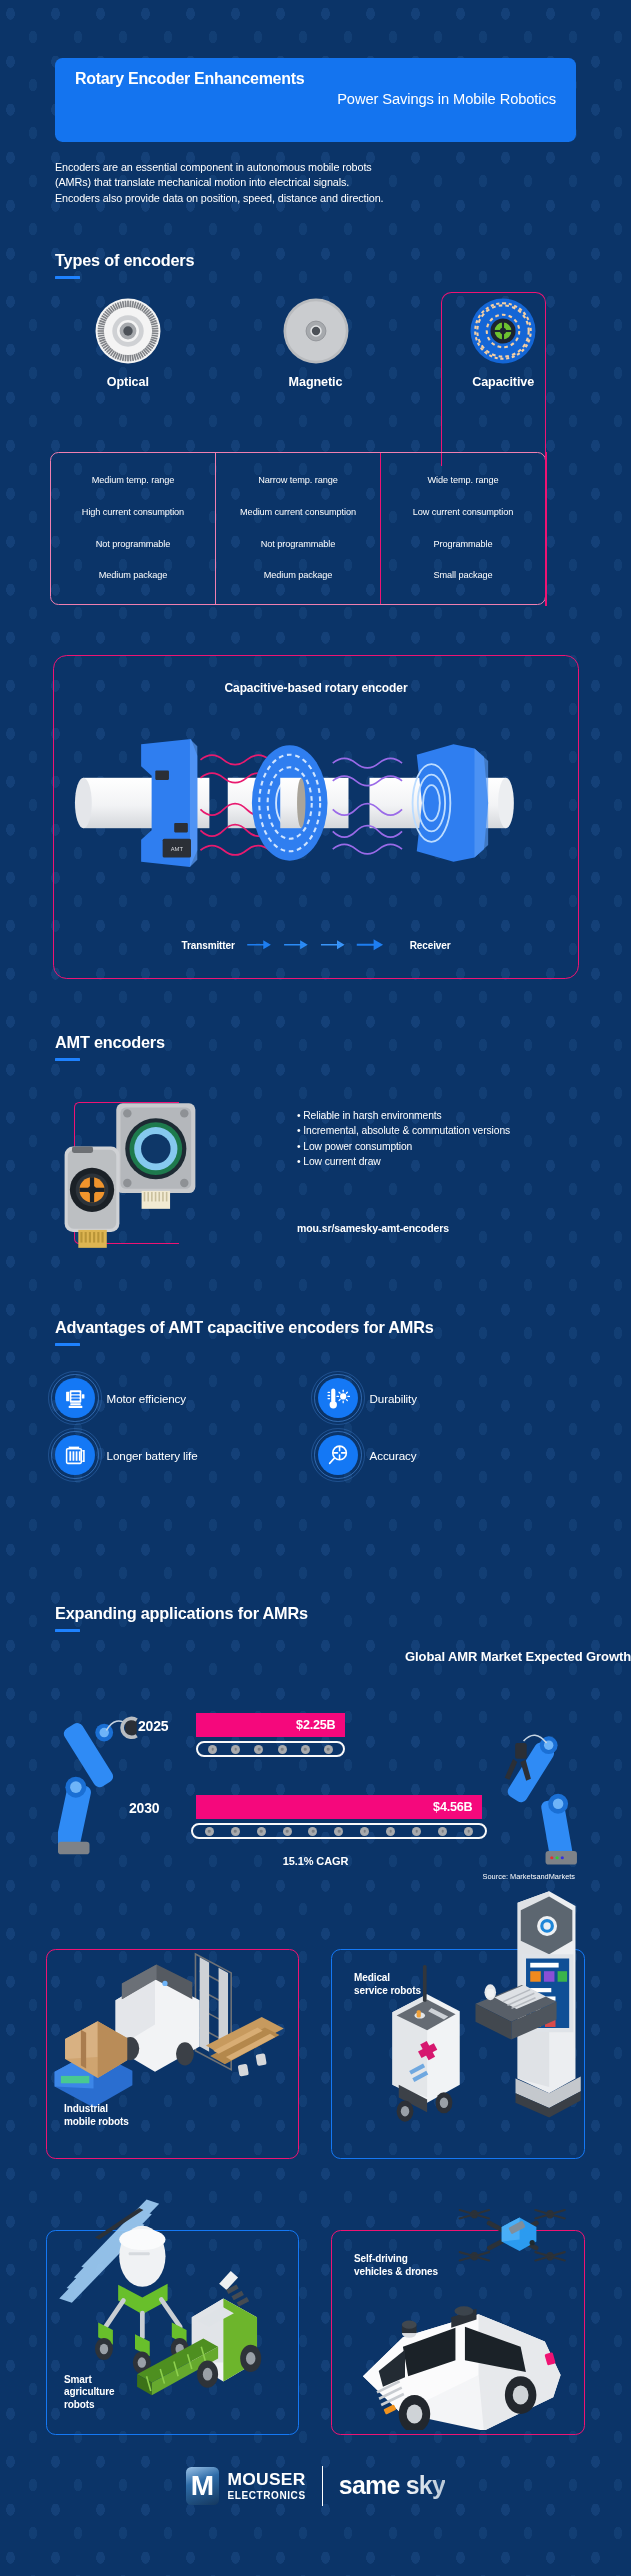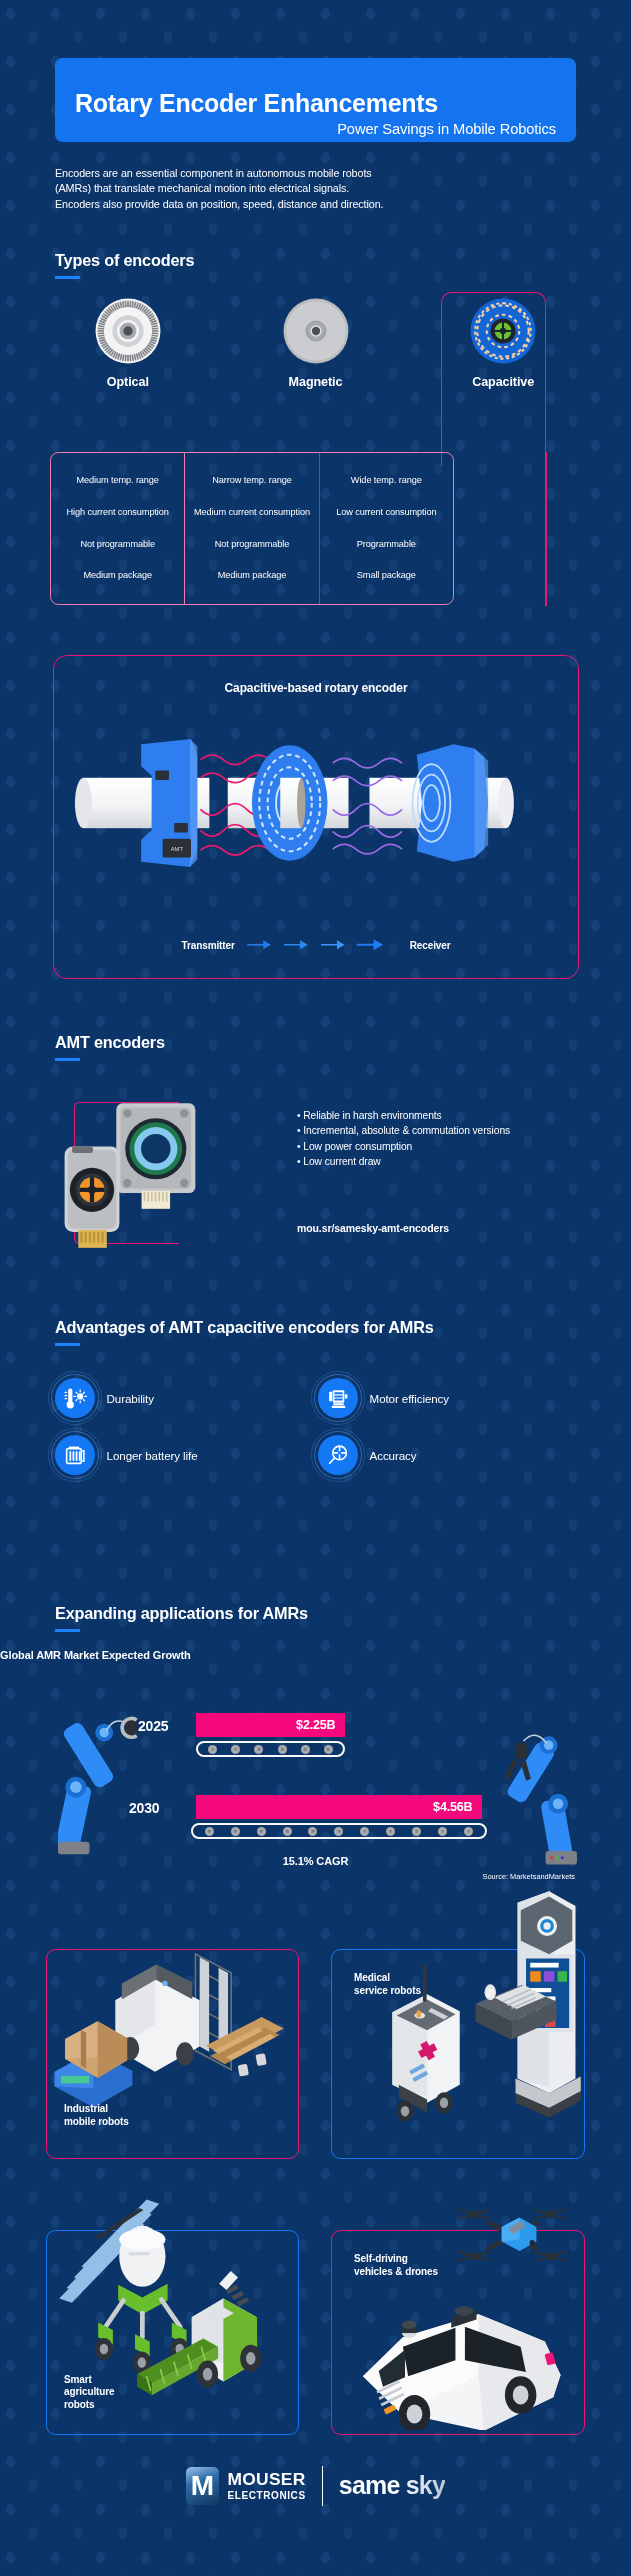--- a/index.html
+++ b/index.html
@@ -22,24 +22,24 @@
   }
   .wrap { position: relative; z-index: 2; }
 
   
   #header-banner {
     position: absolute; left: 55px; top: 58px;
     width: 521px; height: 84px;
     background: #1474ef; border-radius: 7.4px;
     padding: 11.6px 20px;
   }
-  #header-banner h1 { font-size: 25px; font-weight: bold; letter-spacing: -0.3px; line-height: 1.08; margin-top: 20px; }
+  #header-banner h1 { font-size: 16px; font-weight: bold; letter-spacing: -0.3px; line-height: 1.08; }
   #header-banner h2 { font-size: 14.7px; font-weight: normal; margin-top: 4.2px; letter-spacing: -0.1px; text-align: right; }
 
-  #intro { position: absolute; left: 55px; top: 160px; width: 505px; margin-top: 6px; }
+  #intro { position: absolute; left: 55px; top: 160px; width: 505px; }
   #intro p { font-size: 10.8px; line-height: 1.42; letter-spacing: -0.1px; }
 
   
   .section-head { position: absolute; }
   .section-head .txt { font-size: 16.3px; font-weight: bold; letter-spacing: -0.2px; }
   .section-head .rule { width: 25px; height: 3.2px; background: #1e82ff; margin-top: 6.3px; border-radius: 0.5px; }
 
   
   #types-row { position: absolute; left: 34px; top: 297px; width: 563px; display: flex; }
   .type-col { flex: 1; text-align: center; }
@@ -47,21 +47,21 @@
   .type-label { font-size: 12.6px; font-weight: bold; margin-top: 9.5px; letter-spacing: -0.1px; }
 
   #capacitive-highlight {
     position: absolute; left: 441px; top: 292px; width: 105px; height: 174px;
     border: 1.6px solid #ef1373; border-radius: 10.5px; border-bottom: none;
     border-bottom-left-radius: 0; border-bottom-right-radius: 0;
   }
 
   
   #compare-table {
-    position: absolute; left: 50px; top: 452px; width: 404px; height: 153px;
+    position: absolute; left: 50px; top: 452px; width: 496px; height: 153px;
     border: 1.3px solid #f07fb0; border-radius: 8.4px;
     display: flex;
   }
   #compare-table .col {
     flex: 1; display: flex; flex-direction: column; justify-content: space-around;
     align-items: center; padding: 11.6px 3.2px; text-align: center;
   }
   #compare-table .col + .col { border-left: 1.3px solid #f07fb0; }
   #compare-table .col.hl { border-left-color: #ef1373; }
   #compare-table .cell { font-size: 9.2px; line-height: 1.3; letter-spacing: -0.1px; }
@@ -103,21 +103,21 @@
   }
   .adv-circle::before, .adv-circle::after {
     content: ""; position: absolute; border: 0.8px solid rgba(80,150,235,0.55); border-radius: 50%;
   }
   .adv-circle::before { inset: -3.7px; }
   .adv-circle::after { inset: -6.8px; opacity: 0.55; }
   .adv-label { font-size: 11.6px; letter-spacing: -0.1px; }
 
   
   #chart-area { position: absolute; left: 0; top: 1649px; width: 631px; }
-  #chart-title { text-align: left; font-size: 11px; font-weight: bold; letter-spacing: -0.1px; }
+  #chart-title { text-align: right; font-size: 13px; font-weight: bold; letter-spacing: -0.1px; }
   .bar-block { position: absolute; }
   .bar-year { position: absolute; font-size: 14px; font-weight: bold; letter-spacing: -0.2px; }
   .bar-fill {
     position: absolute; height: 24px; background: #f5087c;
     display: flex; align-items: center; justify-content: flex-end; padding-right: 9.5px;
   }
   .bar-value { font-size: 12.6px; font-weight: bold; letter-spacing: -0.2px; }
   .conveyor {
     position: absolute; height: 16px; border: 2.1px solid #fafafa; border-radius: 8px;
     display: flex; align-items: center; justify-content: space-around; padding: 0 3.2px;
@@ -471,55 +471,55 @@
 
   <div class="section-head" style="left:55px; top:1318px;">
     <div class="txt">Advantages of AMT capacitive encoders for AMRs</div>
     <div class="rule"></div>
   </div>
 
   <div id="adv-grid">
     <div class="adv-row">
       <div class="adv-item">
         <div class="adv-circle">
+          <svg width="22" height="22" viewBox="0 0 42 42" fill="#ffffff">
+            <rect x="4" y="9" width="6" height="18" rx="1"></rect>
+            <rect x="11" y="6" width="22" height="24" rx="2"></rect>
+            <rect x="14" y="10" width="16" height="4" rx="1" fill="#1478f5"></rect>
+            <rect x="14" y="16" width="16" height="4" rx="1" fill="#1478f5"></rect>
+            <rect x="14" y="22" width="16" height="4" rx="1" fill="#1478f5"></rect>
+            <rect x="34" y="14" width="5" height="8" rx="1"></rect>
+            <rect x="12" y="31" width="20" height="4" rx="1"></rect>
+            <rect x="9" y="36" width="26" height="4" rx="1"></rect>
+          </svg>
+        </div>
+        <div class="adv-label">Motor efficiency</div>
+      </div>
+      <div class="adv-item">
+        <div class="adv-circle">
           <svg width="23" height="23" viewBox="0 0 44 44" fill="#ffffff">
             <rect x="8" y="3" width="8" height="27" rx="4"></rect>
             <circle cx="12" cy="34" r="7"></circle>
             <rect x="1" y="9" width="5" height="2.5" rx="1"></rect>
             <rect x="1" y="15" width="5" height="2.5" rx="1"></rect>
             <rect x="1" y="21" width="5" height="2.5" rx="1"></rect>
             <circle cx="31" cy="18" r="6"></circle>
             <g stroke="#ffffff" stroke-width="2.4" stroke-linecap="round">
               <line x1="31" y1="6" x2="31" y2="9"></line>
               <line x1="31" y1="27" x2="31" y2="30"></line>
               <line x1="19" y1="18" x2="22" y2="18"></line>
               <line x1="40" y1="18" x2="43" y2="18"></line>
               <line x1="23" y1="10" x2="25" y2="12"></line>
               <line x1="37" y1="24" x2="39" y2="26"></line>
               <line x1="39" y1="10" x2="37" y2="12"></line>
               <line x1="25" y1="24" x2="23" y2="26"></line>
             </g>
           </svg>
         </div>
         <div class="adv-label">Durability</div>
-      </div>
-      <div class="adv-item">
-        <div class="adv-circle">
-          <svg width="22" height="22" viewBox="0 0 42 42" fill="#ffffff">
-            <rect x="4" y="9" width="6" height="18" rx="1"></rect>
-            <rect x="11" y="6" width="22" height="24" rx="2"></rect>
-            <rect x="14" y="10" width="16" height="4" rx="1" fill="#1478f5"></rect>
-            <rect x="14" y="16" width="16" height="4" rx="1" fill="#1478f5"></rect>
-            <rect x="14" y="22" width="16" height="4" rx="1" fill="#1478f5"></rect>
-            <rect x="34" y="14" width="5" height="8" rx="1"></rect>
-            <rect x="12" y="31" width="20" height="4" rx="1"></rect>
-            <rect x="9" y="36" width="26" height="4" rx="1"></rect>
-          </svg>
-        </div>
-        <div class="adv-label">Motor efficiency</div>
       </div>
     </div>
 
     <div class="adv-row">
       <div class="adv-item">
         <div class="adv-circle">
           <svg width="22" height="22" viewBox="0 0 42 42" fill="none" stroke="#ffffff" stroke-width="3">
             <rect x="5" y="9" width="28" height="28" rx="2"></rect>
             <rect x="9" y="5" width="20" height="4" fill="#ffffff" stroke="none"></rect>
             <g stroke-width="3.4">

